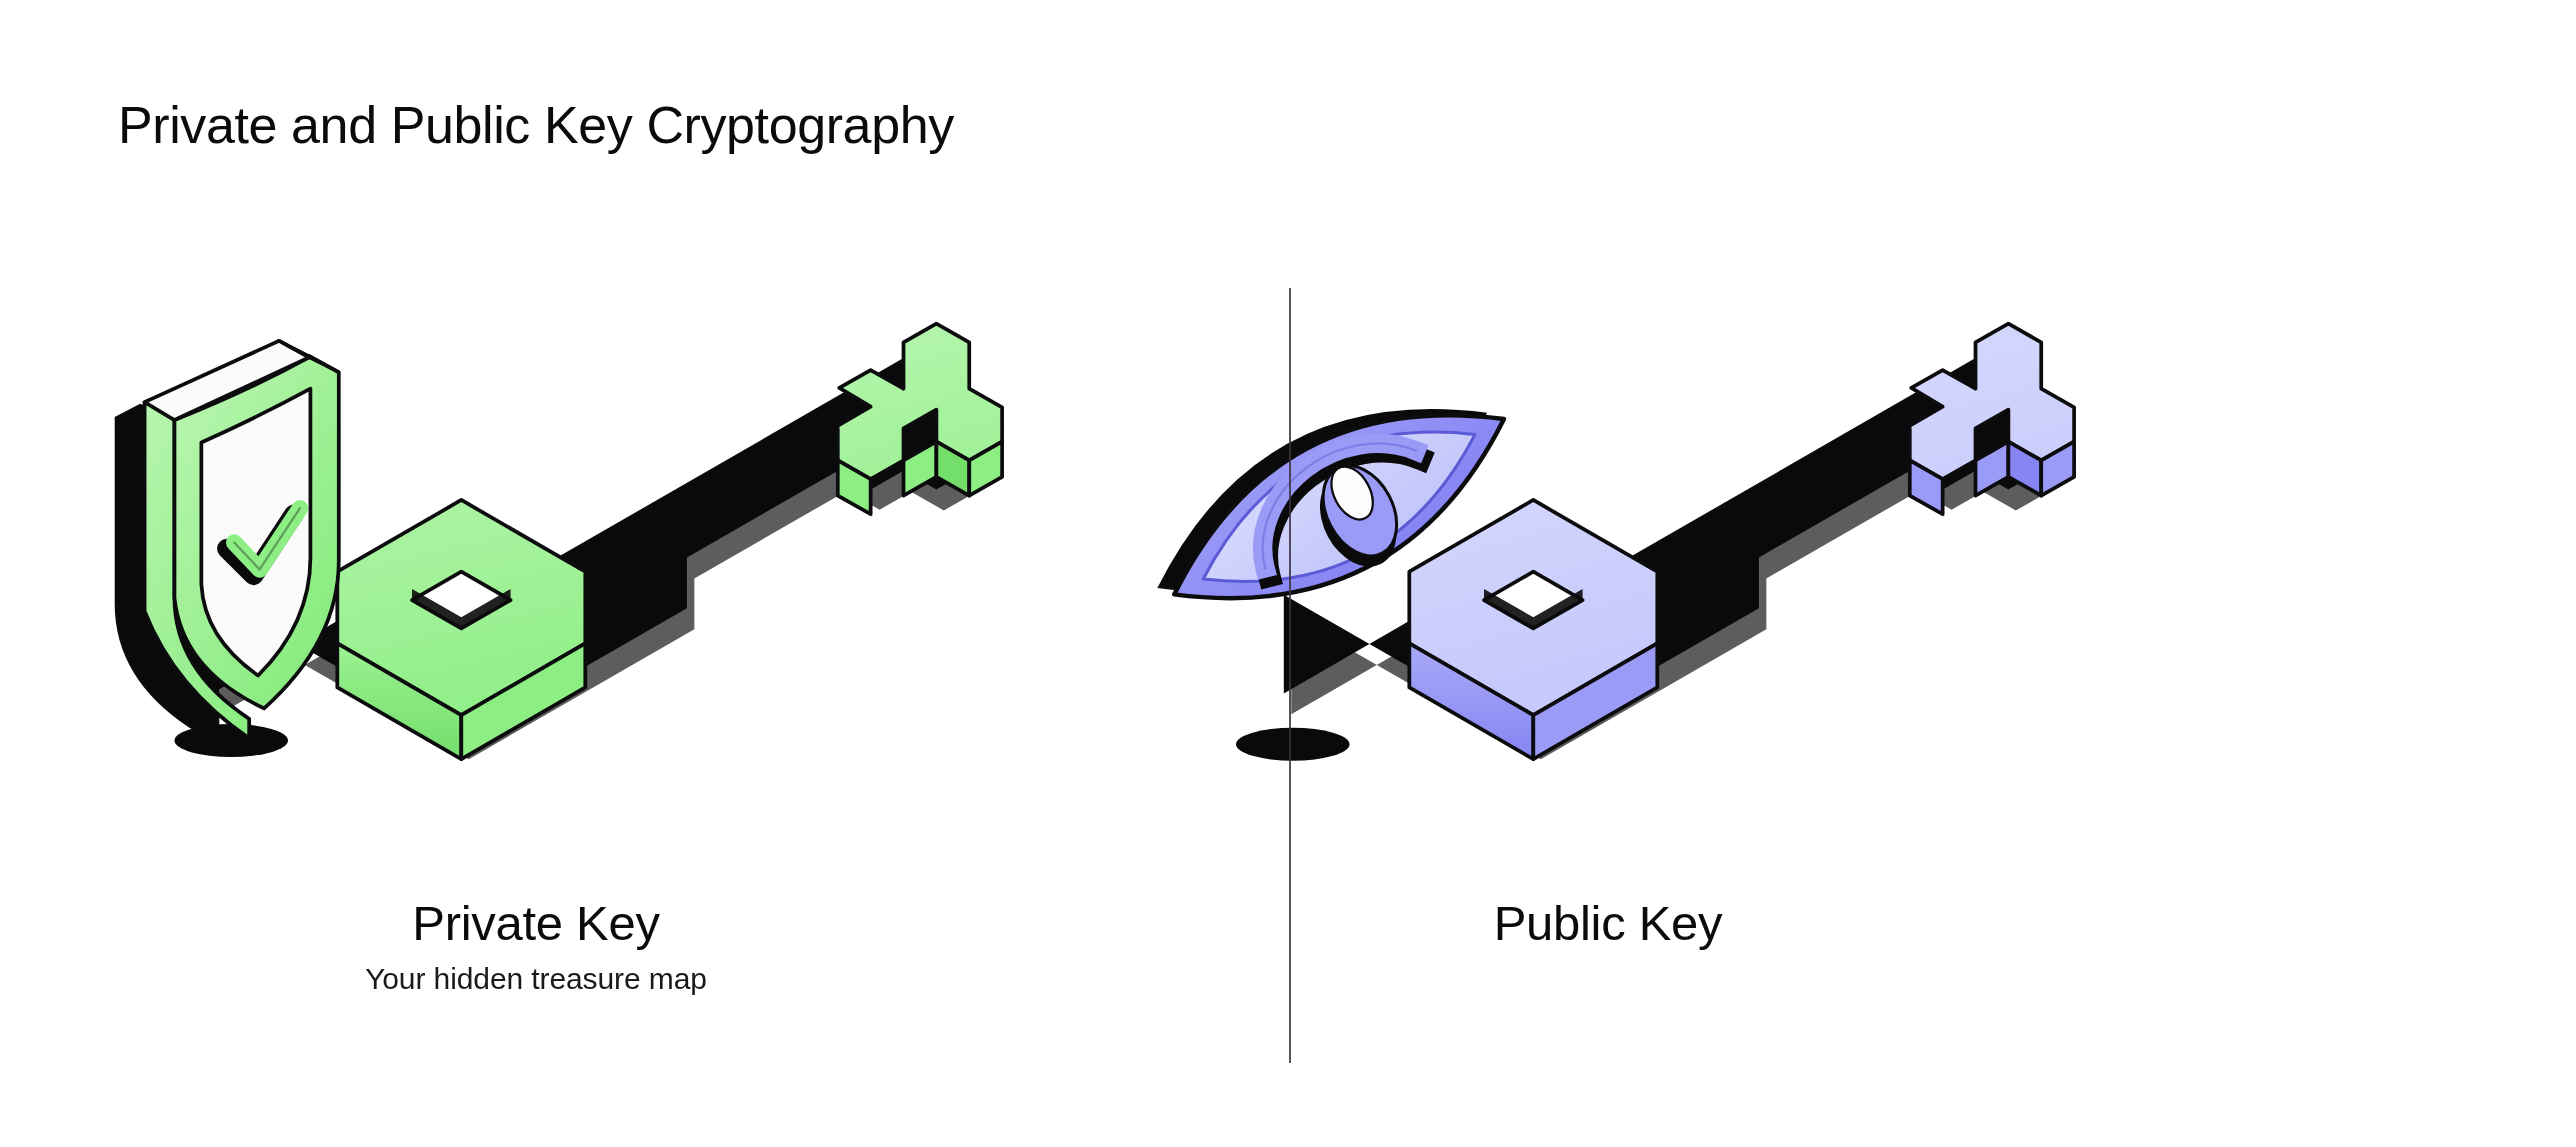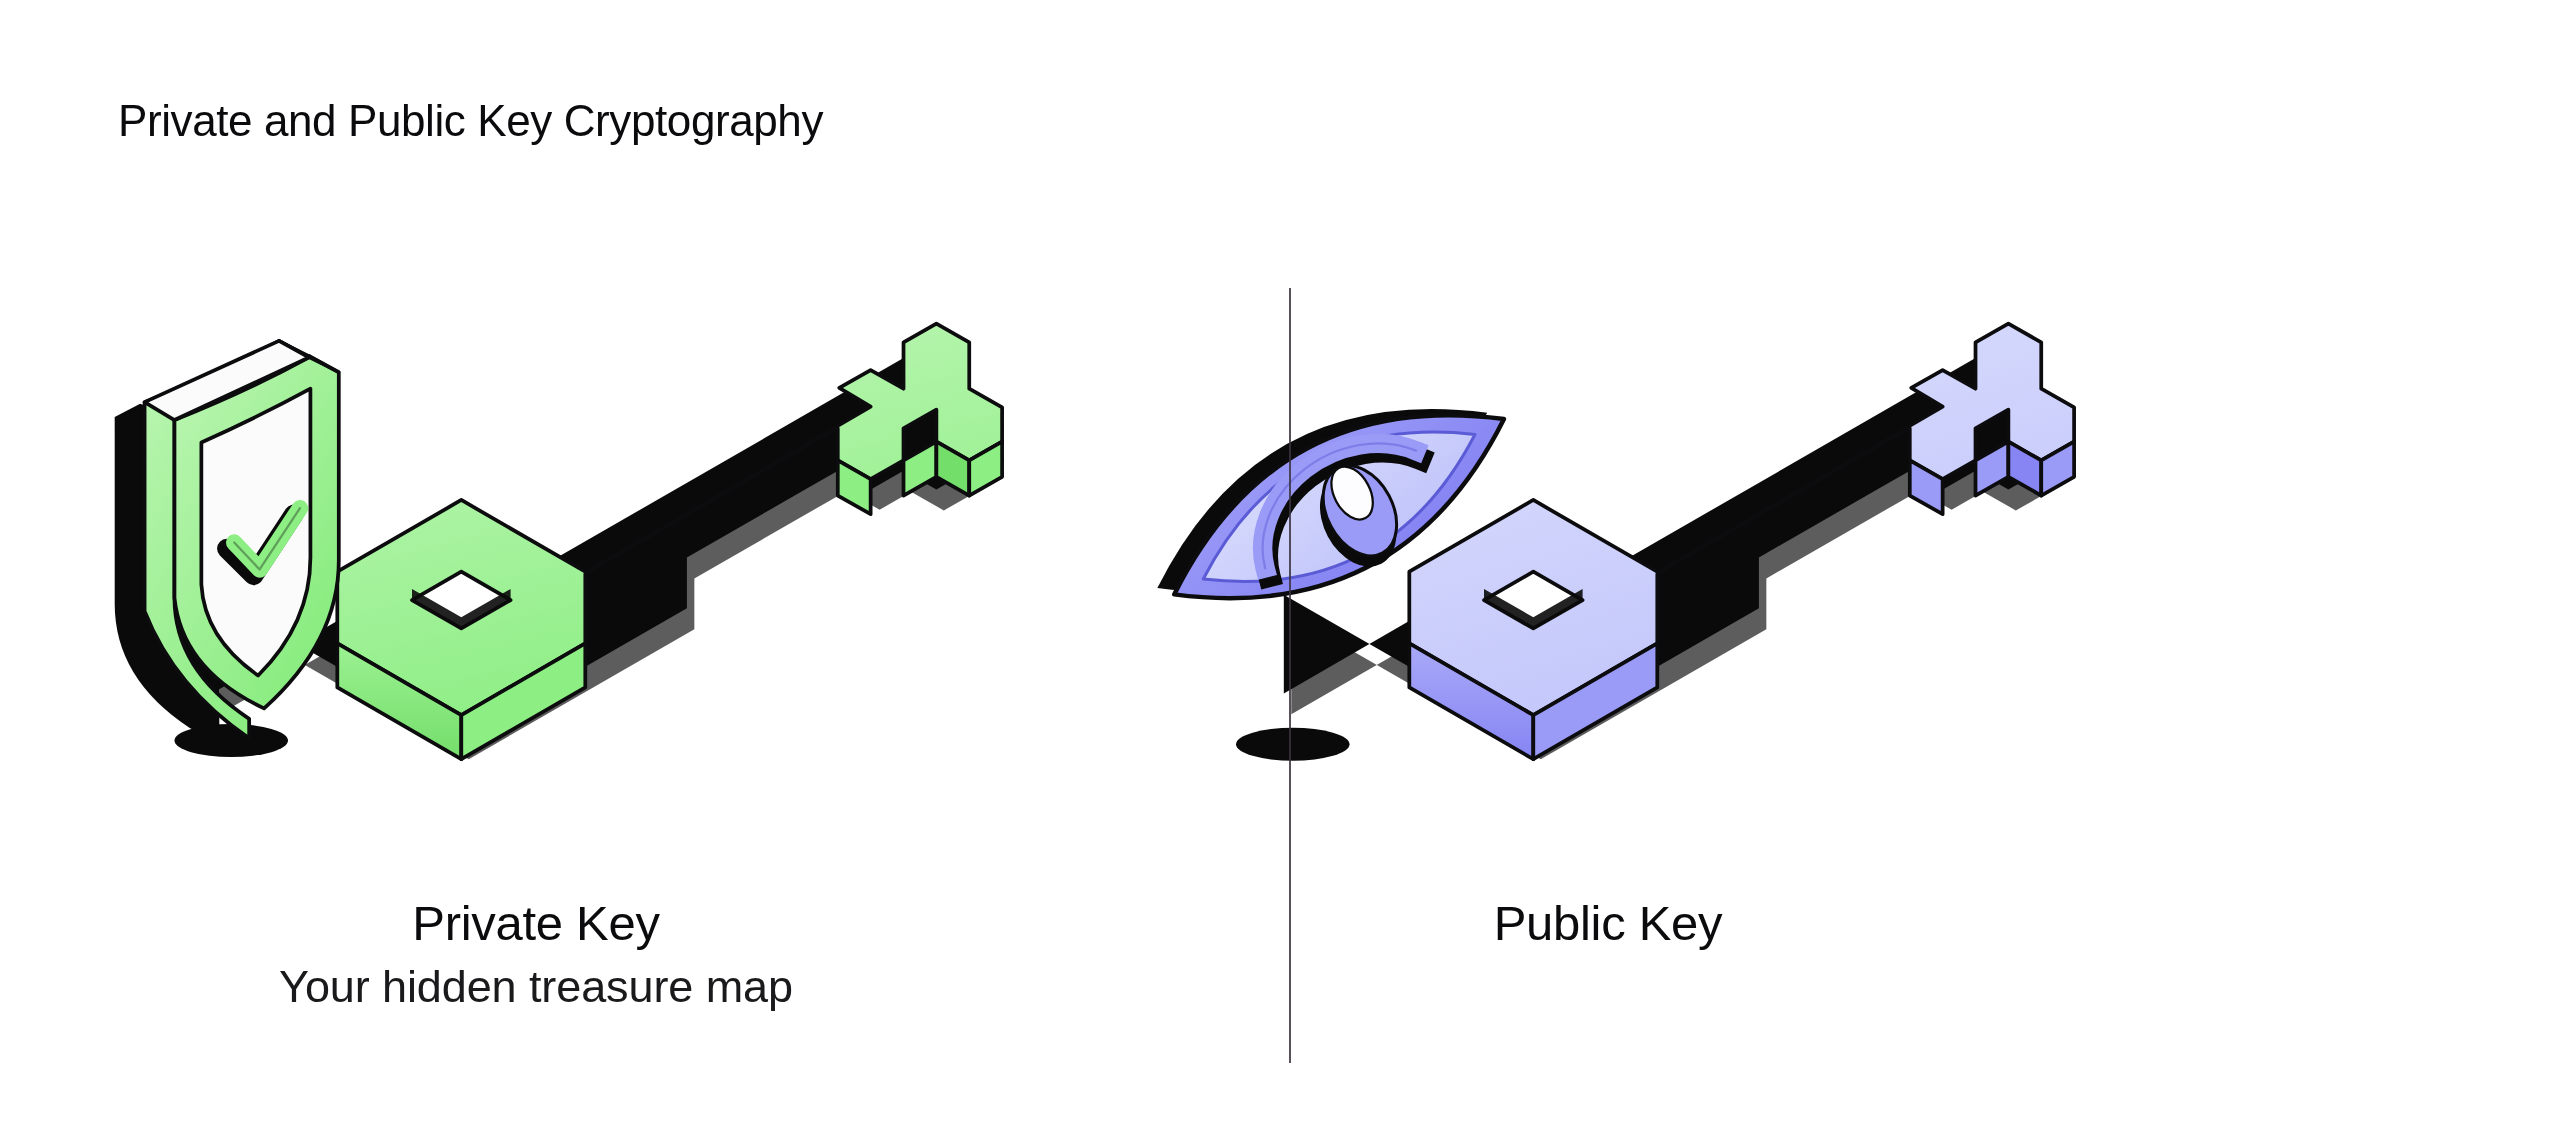--- a/index.html
+++ b/index.html
@@ -15,21 +15,21 @@
     overflow: hidden;
     font-family: "Liberation Sans", sans-serif;
     -webkit-font-smoothing: antialiased;
   }
 
   
   .page-title {
     position: absolute;
     left: 118px;
     top: 97px;
-    font-size: 44px;
+    font-size: 52px;
     font-weight: 400;
     letter-spacing: -0.4px;
     color: #0b0b0d;
     white-space: nowrap;
     line-height: 1.1;
   }
 
   
   .compare {
     position: absolute;
@@ -70,21 +70,21 @@
   }
   .key-name {
     font-size: 49px;
     font-weight: 400;
     color: #0b0b0d;
     letter-spacing: -0.3px;
     line-height: 1.08;
   }
   .key-caption {
     margin-top: 12px;
-    font-size: 45px;
+    font-size: 30px;
     font-weight: 400;
     color: #1a1a1c;
     letter-spacing: -0.1px;
     line-height: 1.12;
   }
 
   
   .divider {
     position: absolute;
     left: 1289px;

